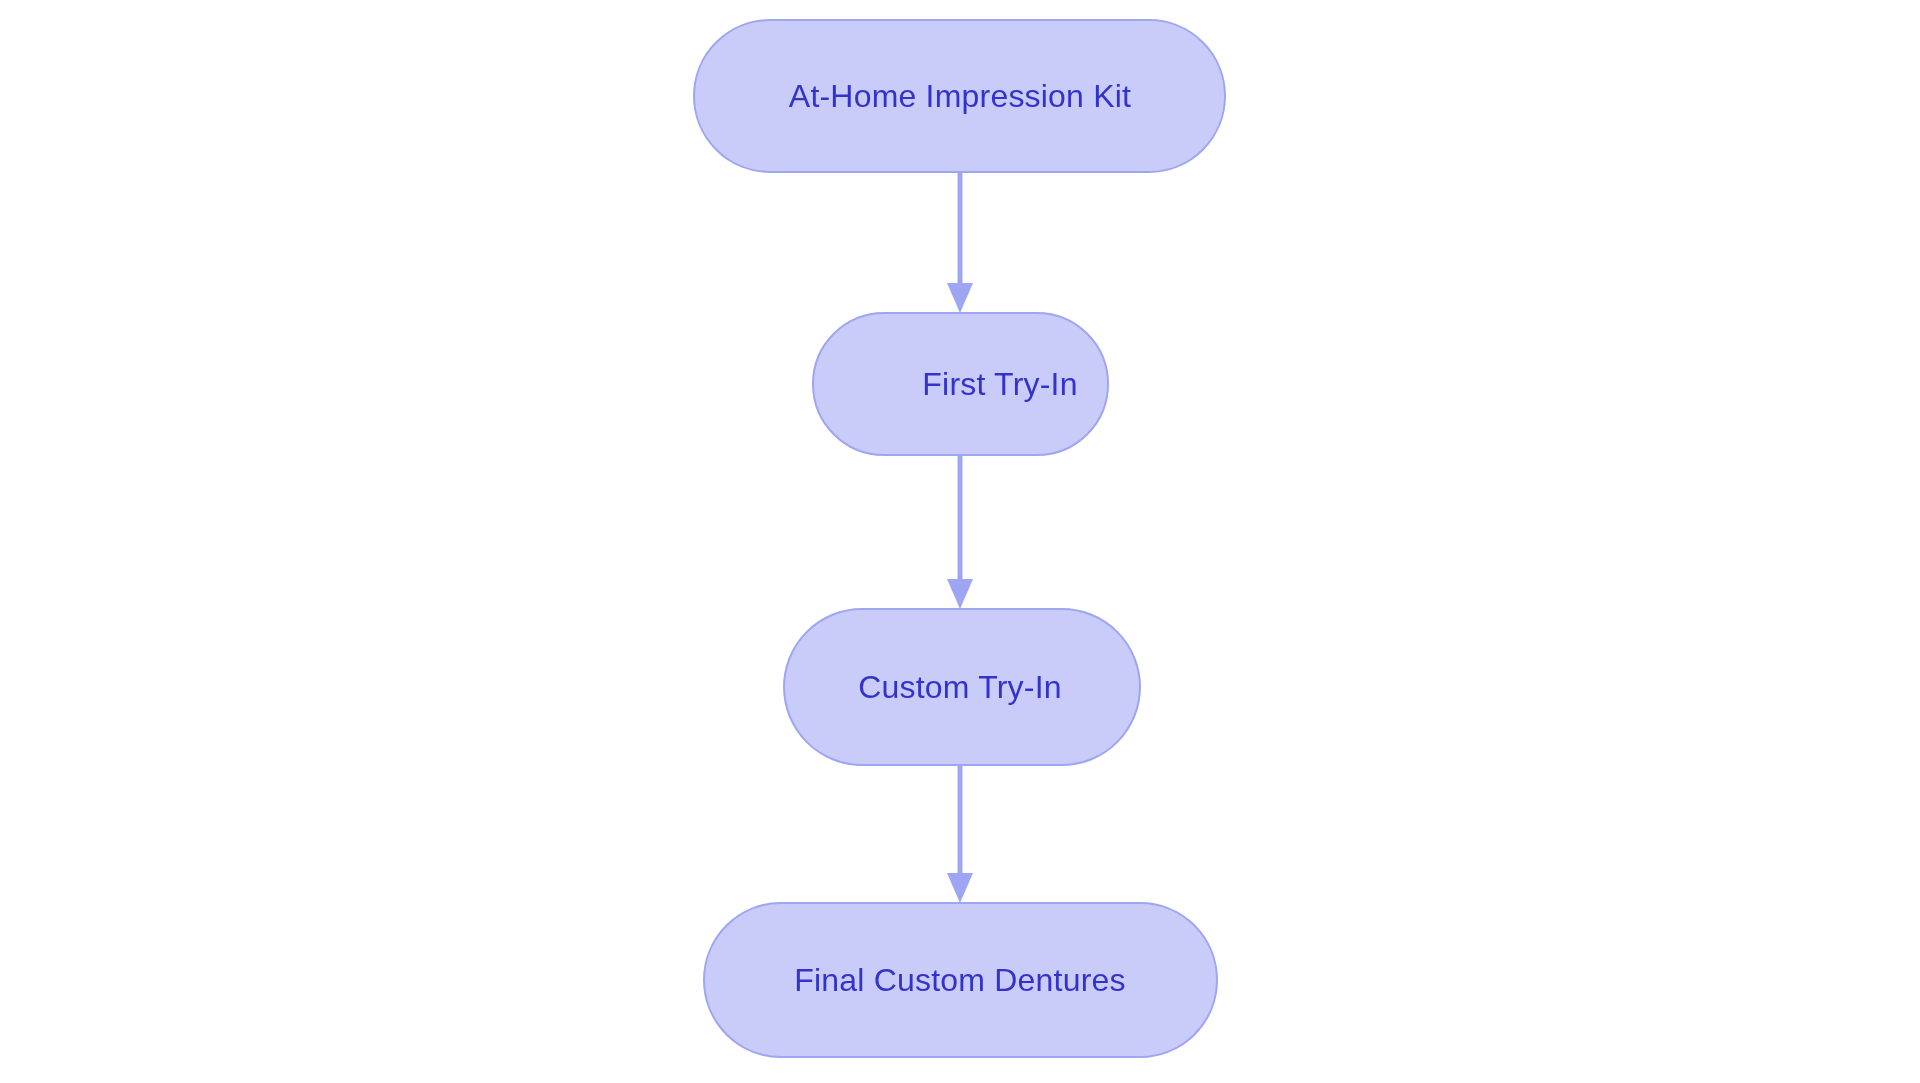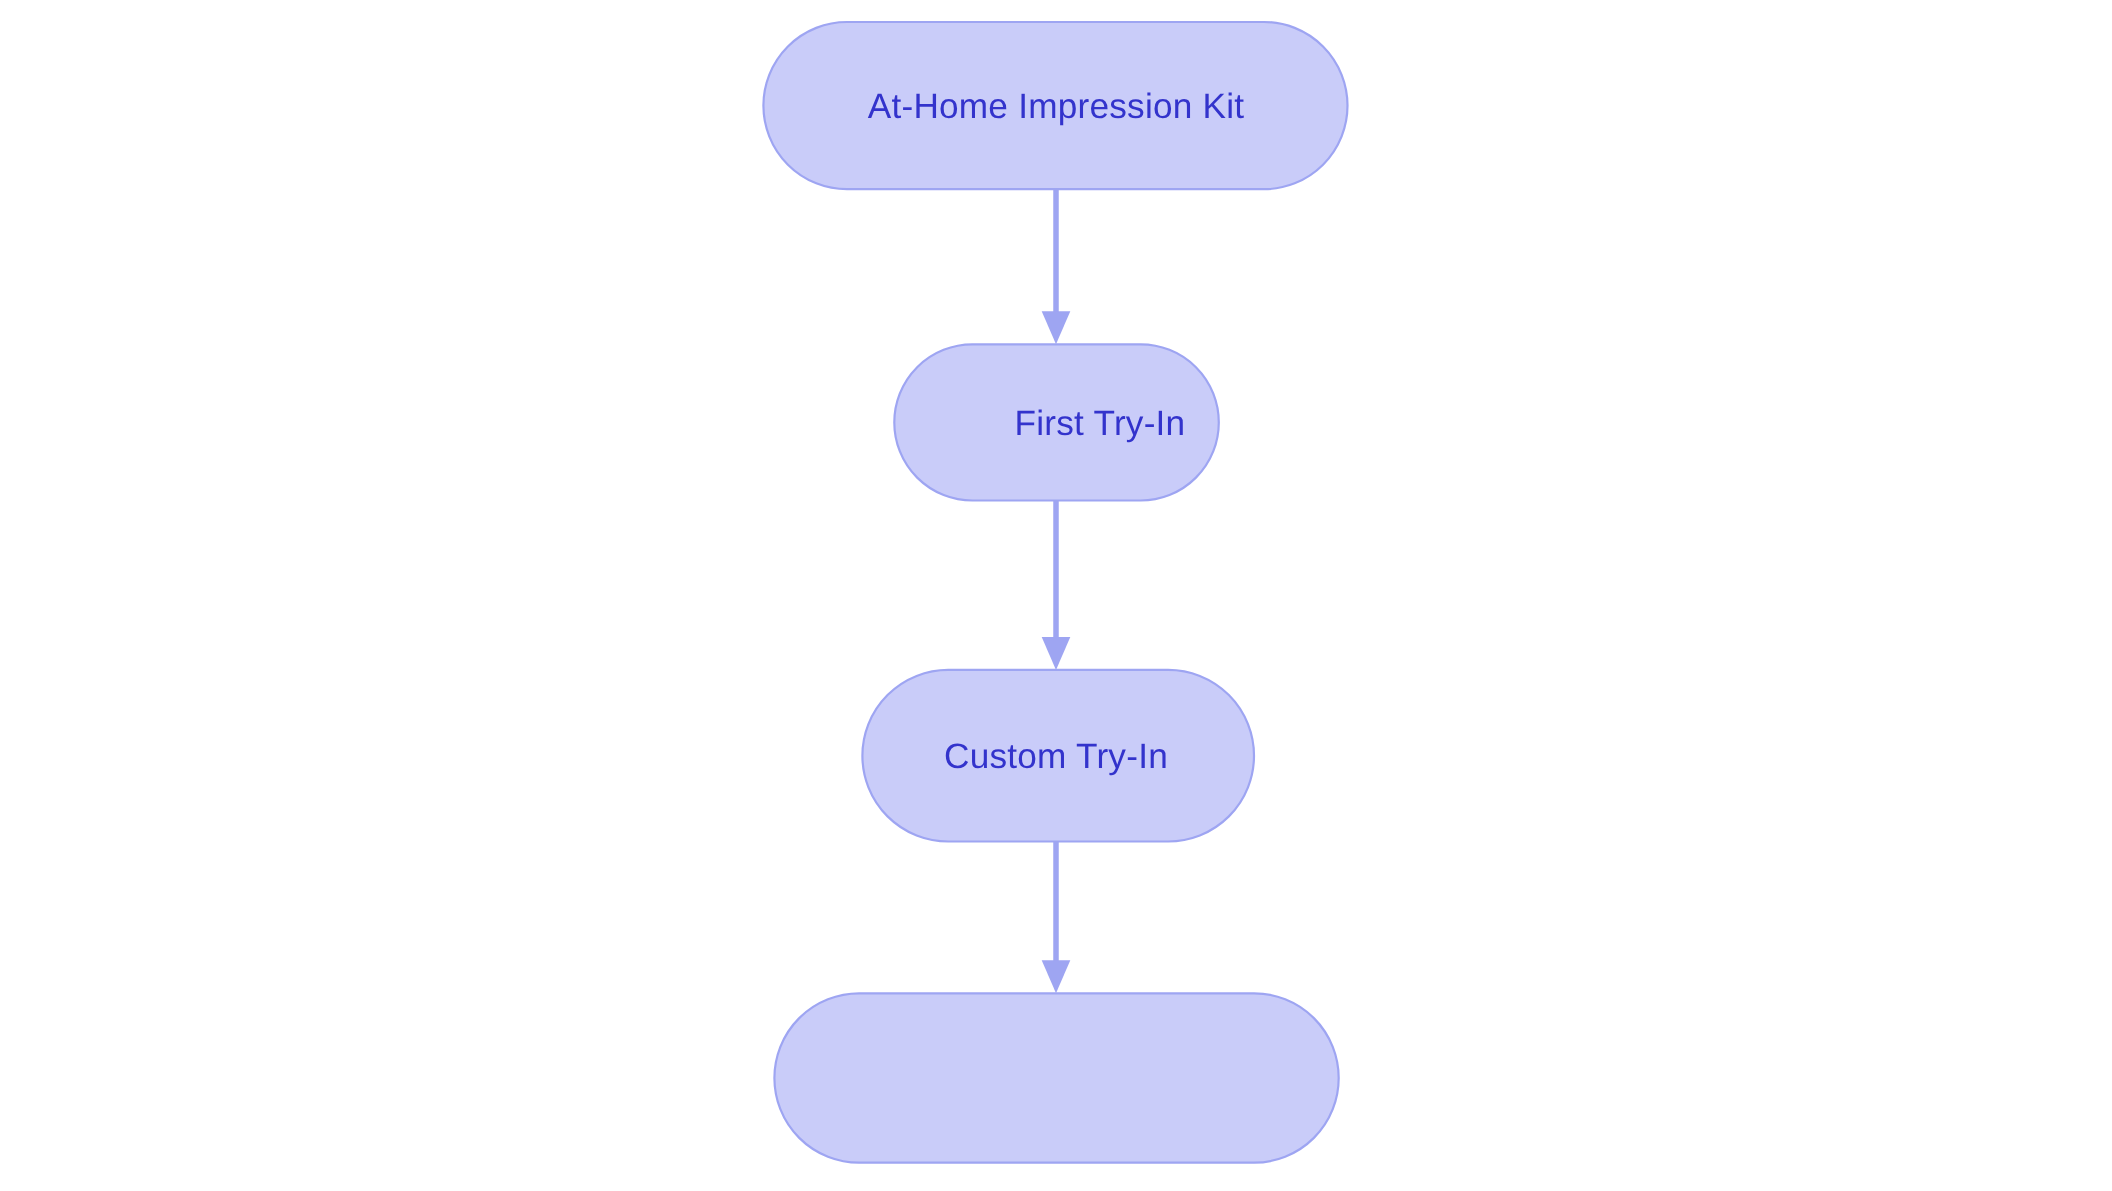--- a/index.html
+++ b/index.html
@@ -84,14 +84,15 @@
 
     <rect class="node-shape" x="704" y="903" width="513" height="154" rx="77" ry="77"></rect>
   </svg>
 
   <div class="node-label" style="left:960px; top:96px;">At-Home Impression Kit</div>
 
   <div class="node-label" style="left:960px; top:384px;margin-left:40px;">First Try-In</div>
 
   <div class="node-label" style="left:960px; top:687px;">Custom Try-In</div>
 
+  <div class="node-label" style="left:960px; top:980px;">Final Custom Dentures</div>
 
 </div>
 
 </body></html>

